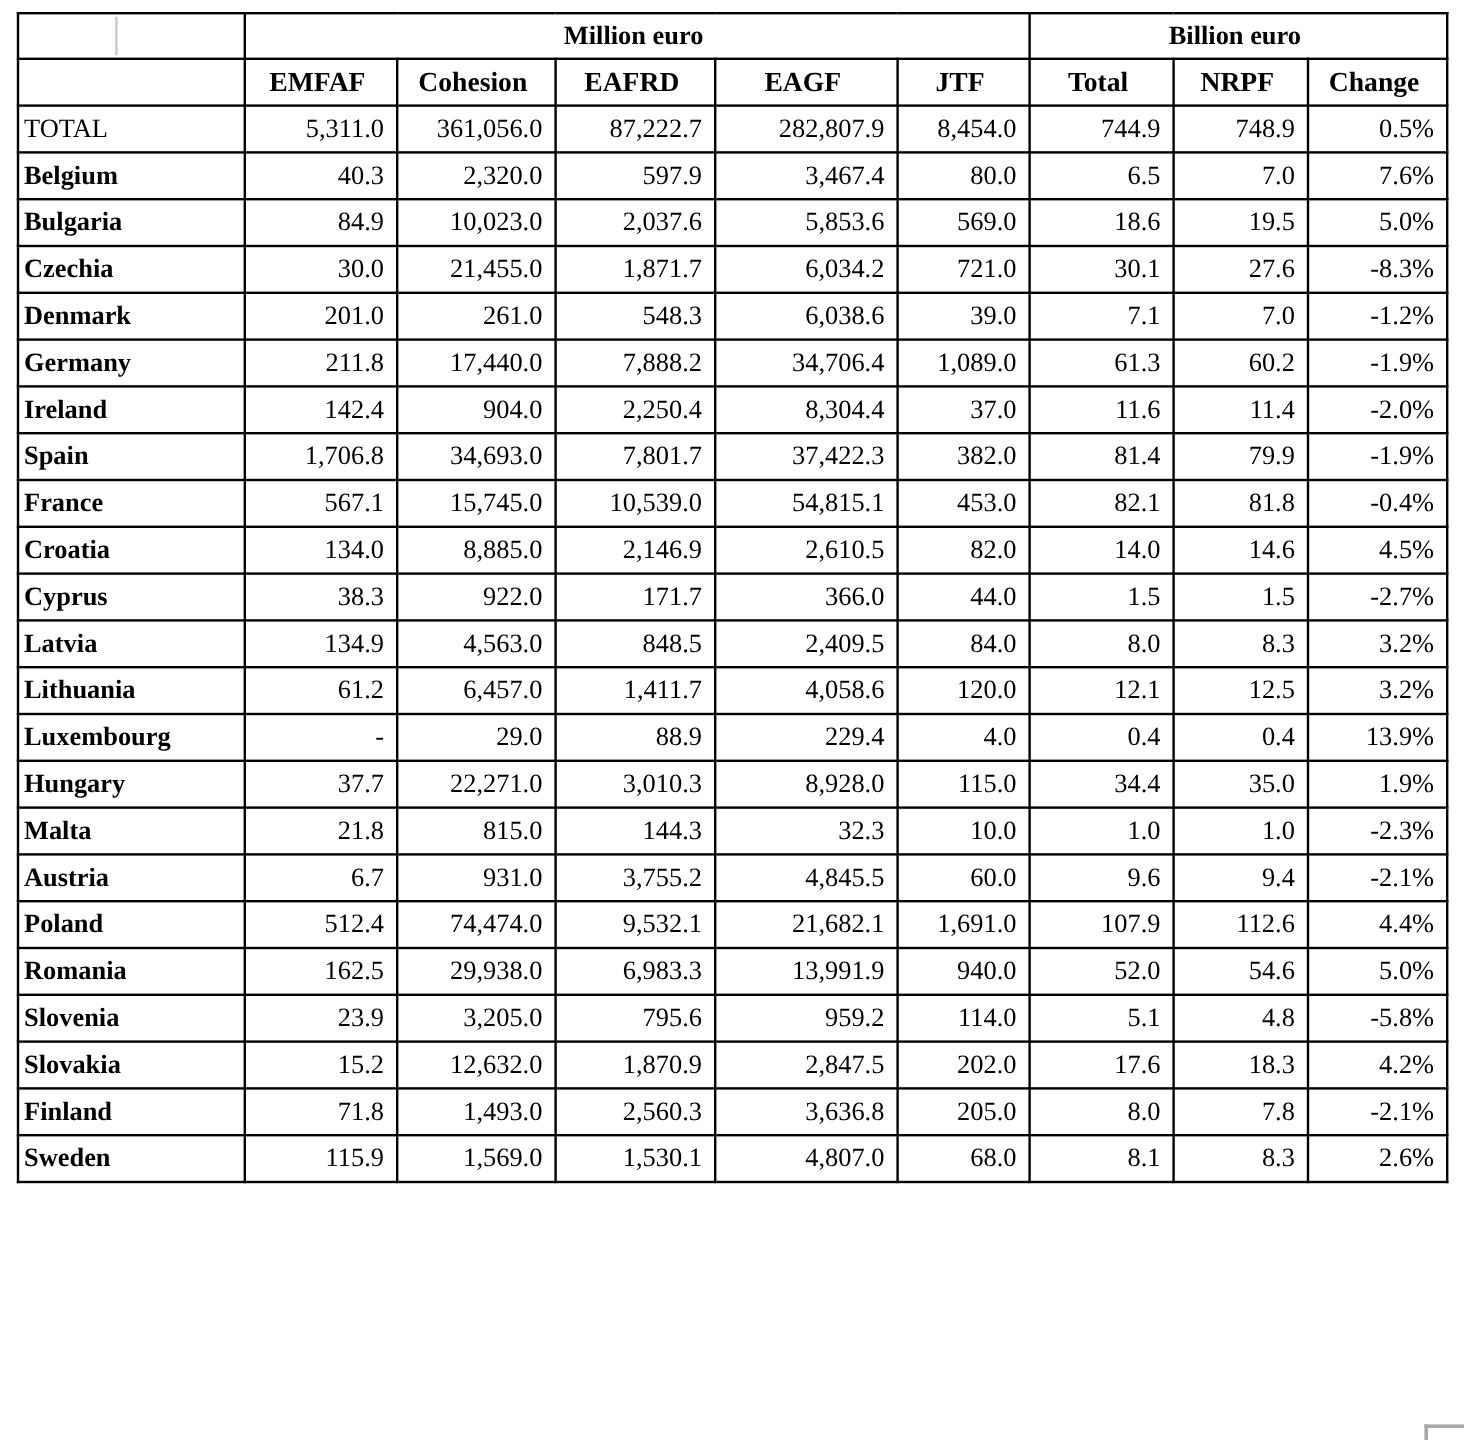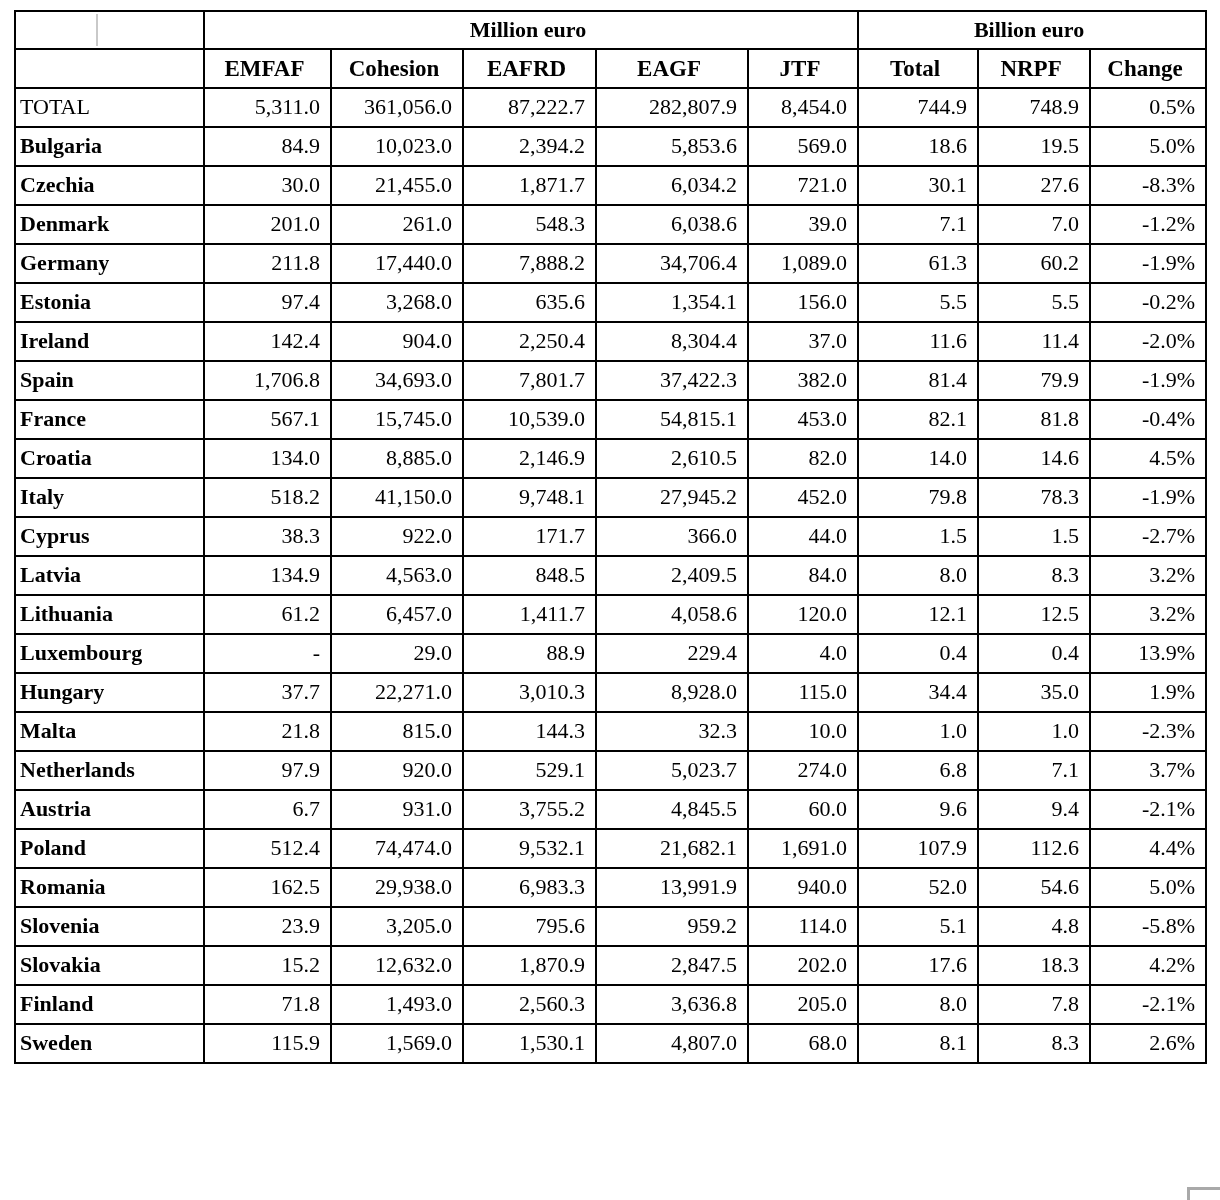--- a/index.html
+++ b/index.html
@@ -120,24 +120,35 @@
           <td class="num">5,311.0</td>
           <td class="num">361,056.0</td>
           <td class="num">87,222.7</td>
           <td class="num">282,807.9</td>
           <td class="num">8,454.0</td>
           <td class="num">744.9</td>
           <td class="num">748.9</td>
           <td class="num">0.5%</td>
         </tr>
         <tr>
+          <td class="label bold">Belgium</td>
+          <td class="num">40.3</td>
+          <td class="num">2,320.0</td>
+          <td class="num">597.9</td>
+          <td class="num">3,467.4</td>
+          <td class="num">80.0</td>
+          <td class="num">6.5</td>
+          <td class="num">7.0</td>
+          <td class="num">7.6%</td>
+        </tr>
+        <tr>
           <td class="label bold">Bulgaria</td>
           <td class="num">84.9</td>
           <td class="num">10,023.0</td>
-          <td class="num">2,394.2</td>
+          <td class="num">2,037.6</td>
           <td class="num">5,853.6</td>
           <td class="num">569.0</td>
           <td class="num">18.6</td>
           <td class="num">19.5</td>
           <td class="num">5.0%</td>
         </tr>
         <tr>
           <td class="label bold">Czechia</td>
           <td class="num">30.0</td>
           <td class="num">21,455.0</td>
@@ -164,31 +175,20 @@
           <td class="num">211.8</td>
           <td class="num">17,440.0</td>
           <td class="num">7,888.2</td>
           <td class="num">34,706.4</td>
           <td class="num">1,089.0</td>
           <td class="num">61.3</td>
           <td class="num">60.2</td>
           <td class="num">-1.9%</td>
         </tr>
         <tr>
-          <td class="label bold">Estonia</td>
-          <td class="num">97.4</td>
-          <td class="num">3,268.0</td>
-          <td class="num">635.6</td>
-          <td class="num">1,354.1</td>
-          <td class="num">156.0</td>
-          <td class="num">5.5</td>
-          <td class="num">5.5</td>
-          <td class="num">-0.2%</td>
-        </tr>
-        <tr>
           <td class="label bold">Ireland</td>
           <td class="num">142.4</td>
           <td class="num">904.0</td>
           <td class="num">2,250.4</td>
           <td class="num">8,304.4</td>
           <td class="num">37.0</td>
           <td class="num">11.6</td>
           <td class="num">11.4</td>
           <td class="num">-2.0%</td>
         </tr>
@@ -219,31 +219,20 @@
           <td class="num">134.0</td>
           <td class="num">8,885.0</td>
           <td class="num">2,146.9</td>
           <td class="num">2,610.5</td>
           <td class="num">82.0</td>
           <td class="num">14.0</td>
           <td class="num">14.6</td>
           <td class="num">4.5%</td>
         </tr>
         <tr>
-          <td class="label bold">Italy</td>
-          <td class="num">518.2</td>
-          <td class="num">41,150.0</td>
-          <td class="num">9,748.1</td>
-          <td class="num">27,945.2</td>
-          <td class="num">452.0</td>
-          <td class="num">79.8</td>
-          <td class="num">78.3</td>
-          <td class="num">-1.9%</td>
-        </tr>
-        <tr>
           <td class="label bold">Cyprus</td>
           <td class="num">38.3</td>
           <td class="num">922.0</td>
           <td class="num">171.7</td>
           <td class="num">366.0</td>
           <td class="num">44.0</td>
           <td class="num">1.5</td>
           <td class="num">1.5</td>
           <td class="num">-2.7%</td>
         </tr>
@@ -296,31 +285,20 @@
           <td class="num">21.8</td>
           <td class="num">815.0</td>
           <td class="num">144.3</td>
           <td class="num">32.3</td>
           <td class="num">10.0</td>
           <td class="num">1.0</td>
           <td class="num">1.0</td>
           <td class="num">-2.3%</td>
         </tr>
         <tr>
-          <td class="label bold">Netherlands</td>
-          <td class="num">97.9</td>
-          <td class="num">920.0</td>
-          <td class="num">529.1</td>
-          <td class="num">5,023.7</td>
-          <td class="num">274.0</td>
-          <td class="num">6.8</td>
-          <td class="num">7.1</td>
-          <td class="num">3.7%</td>
-        </tr>
-        <tr>
           <td class="label bold">Austria</td>
           <td class="num">6.7</td>
           <td class="num">931.0</td>
           <td class="num">3,755.2</td>
           <td class="num">4,845.5</td>
           <td class="num">60.0</td>
           <td class="num">9.6</td>
           <td class="num">9.4</td>
           <td class="num">-2.1%</td>
         </tr>

